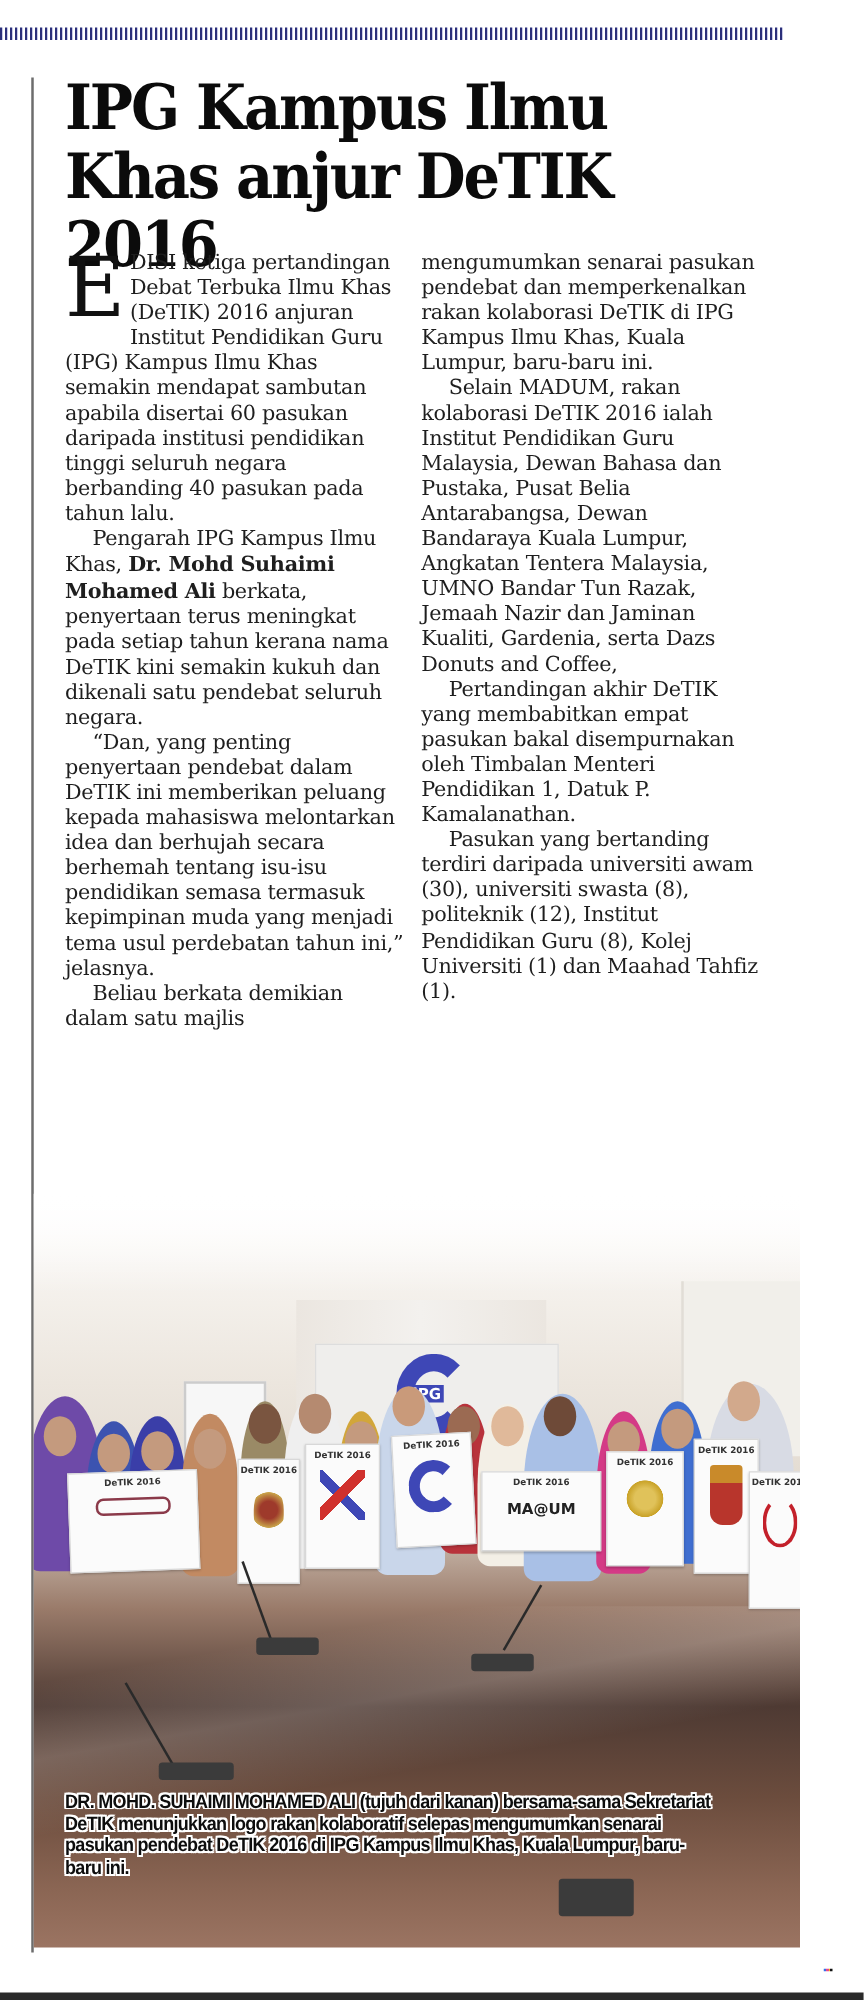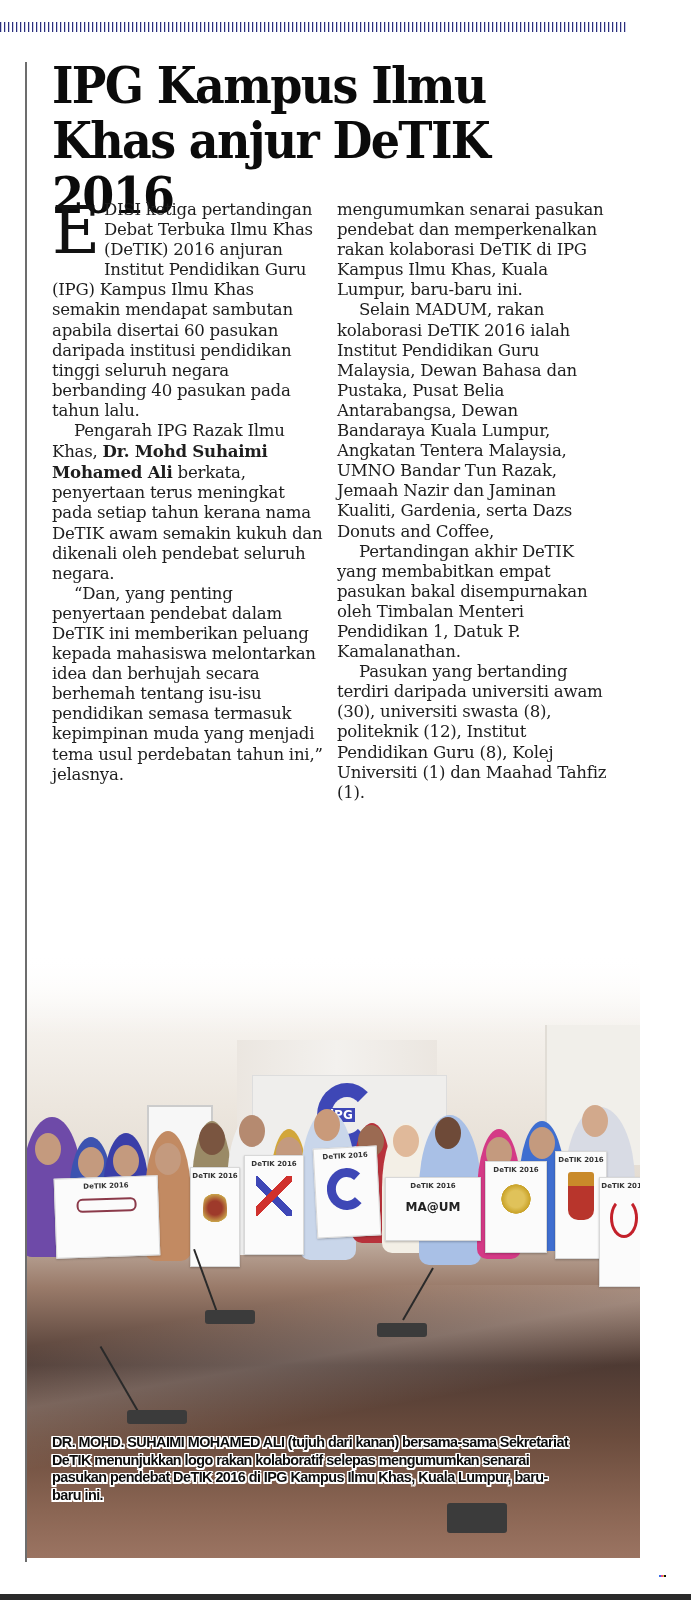--- a/index.html
+++ b/index.html
@@ -111,22 +111,23 @@
 <h1 class="headline">
   <span>IPG Kampus Ilmu</span><br>
   <span>Khas anjur DeTIK 2016</span>
 </h1>
 
 <div class="col left">
   <p>
     <span class="dropcap">E</span>
     <span>DISI ketiga pertandingan Debat Terbuka Ilmu Khas (DeTIK) 2016 anjuran Institut Pendidikan Guru (IPG) Kampus Ilmu Khas semakin mendapat sambutan apabila disertai 60 pasukan daripada institusi pendidikan tinggi seluruh negara berbanding 40 pasukan pada tahun lalu.</span>
   </p>
-  <p class="ind"><span>Pengarah IPG Razak Ilmu Khas, </span><b>Dr. Mohd Suhaimi Mohamed Ali</b><span> berkata, penyertaan terus meningkat pada setiap tahun kerana nama DeTIK awam semakin kukuh dan dikenali oleh pendebat seluruh negara.</span></p>
+  <p class="ind"><span>Pengarah IPG Kampus Ilmu Khas, </span><b>Dr. Mohd Suhaimi Mohamed Ali</b><span> berkata, penyertaan terus meningkat pada setiap tahun kerana nama DeTIK kini semakin kukuh dan dikenali satu pendebat seluruh negara.</span></p>
   <p class="ind">“Dan, yang penting penyertaan pendebat dalam DeTIK ini memberikan peluang kepada mahasiswa melontarkan idea dan berhujah secara berhemah tentang isu-isu pendidikan semasa termasuk kepimpinan muda yang menjadi tema usul perdebatan tahun ini,” jelasnya.</p>
+  <p class="ind">Beliau berkata demikian dalam satu majlis</p>
 </div>
 
 <div class="col right">
   <p>mengumumkan senarai pasukan pendebat dan memperkenalkan rakan kolaborasi DeTIK di IPG Kampus Ilmu Khas, Kuala Lumpur, baru-baru ini.</p>
   <p class="ind">Selain MADUM, rakan kolaborasi DeTIK 2016 ialah Institut Pendidikan Guru Malaysia, Dewan Bahasa dan Pustaka, Pusat Belia Antarabangsa, Dewan Bandaraya Kuala Lumpur, Angkatan Tentera Malaysia, UMNO Bandar Tun Razak, Jemaah Nazir dan Jaminan Kualiti, Gardenia, serta Dazs Donuts and Coffee,</p>
   <p class="ind">Pertandingan akhir DeTIK yang membabitkan empat pasukan bakal disempurnakan oleh Timbalan Menteri Pendidikan 1, Datuk P. Kamalanathan.</p>
   <p class="ind">Pasukan yang bertanding terdiri daripada universiti awam (30), universiti swasta (8), politeknik (12), Institut Pendidikan Guru (8), Kolej Universiti (1) dan Maahad Tahfiz (1).</p>
 </div>
 
 <div class="photo">

